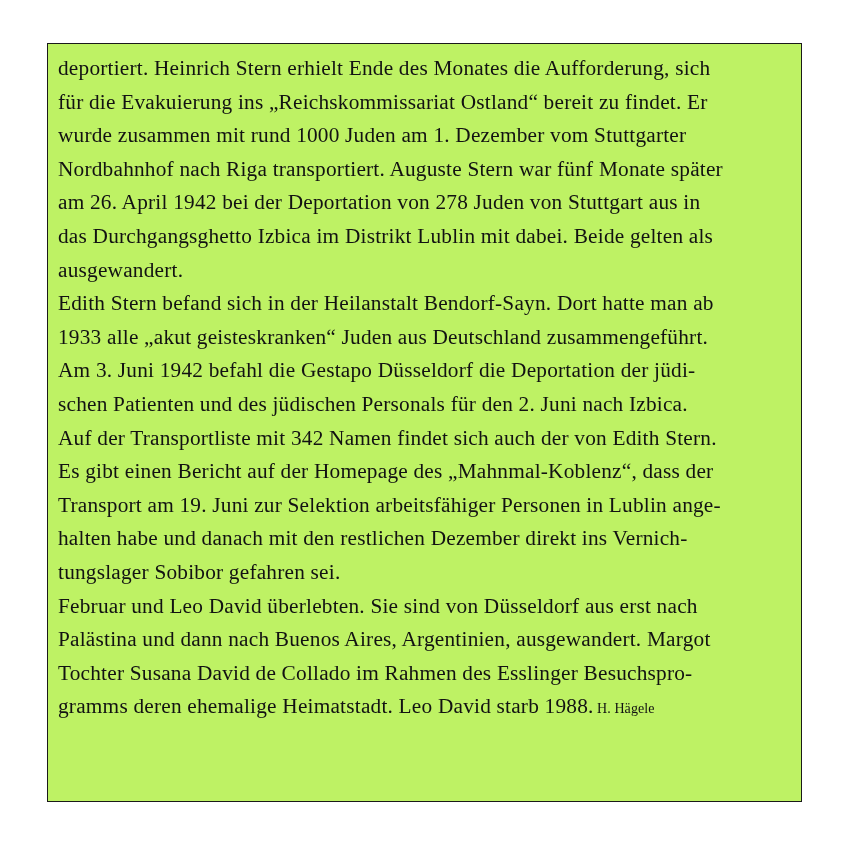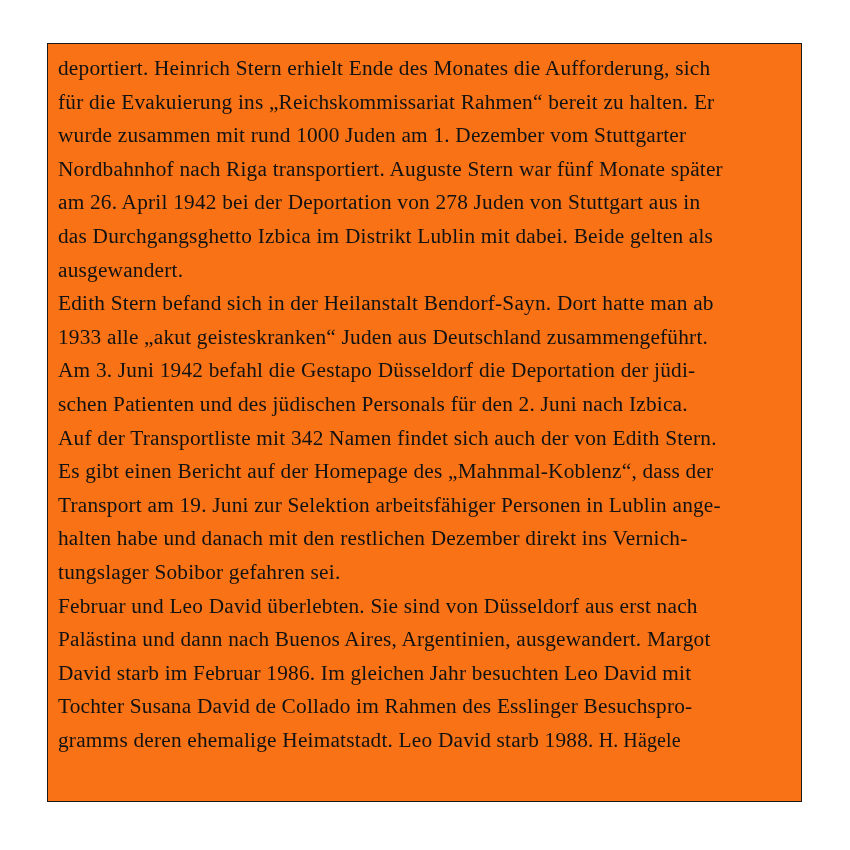--- a/index.html
+++ b/index.html
@@ -22,57 +22,57 @@
     overflow: hidden;
   }
   #text-frame {
     position: absolute;
     left: 47px;
     top: 43px;
     width: 755px;
     height: 759px;
     border: 1.5px solid #1a1a1a;
     box-sizing: border-box;
-    background: #f97316;
+    background: #bef264;
   }
   #text-body {
     position: absolute;
     left: 10px;
     top: 8px;
     right: 8px;
     font-size: 21.3px;
     line-height: 33.6px;
     color: #121212;
     letter-spacing: 0.01em;
   }
   .para {
     margin: 0;
     padding: 0;
   }
   .tline {
     display: block;
     white-space: pre;
   }
   .attribution {
-    font-size: 20px;
+    font-size: 14px;
     line-height: 1;
     vertical-align: baseline;
     letter-spacing: 0.005em;
   }
 </style>
 </head>
 <body>
 
 <div id="page">
   <div id="text-frame">
     <div id="text-body">
 
       <div class="para">
         <span class="tline">deportiert. Heinrich Stern erhielt Ende des Monates die Aufforderung, sich</span>
-        <span class="tline">für die Evakuierung ins „Reichskommissariat Rahmen“ bereit zu halten. Er</span>
+        <span class="tline">für die Evakuierung ins „Reichskommissariat Ostland“ bereit zu findet. Er</span>
         <span class="tline">wurde zusammen mit rund 1000 Juden am 1. Dezember vom Stuttgarter</span>
         <span class="tline">Nordbahnhof nach Riga transportiert. Auguste Stern war fünf Monate später</span>
         <span class="tline">am 26. April 1942 bei der Deportation von 278 Juden von Stuttgart aus in</span>
         <span class="tline">das Durchgangsghetto Izbica im Distrikt Lublin mit dabei. Beide gelten als</span>
         <span class="tline">ausgewandert.</span>
       </div>
 
       <div class="para">
         <span class="tline">Edith Stern befand sich in der Heilanstalt Bendorf-Sayn. Dort hatte man ab</span>
         <span class="tline">1933 alle „akut geisteskranken“ Juden aus Deutschland zusammengeführt.</span>
@@ -81,20 +81,19 @@
         <span class="tline">Auf der Transportliste mit 342 Namen findet sich auch der von Edith Stern.</span>
         <span class="tline">Es gibt einen Bericht auf der Homepage des „Mahnmal-Koblenz“, dass der</span>
         <span class="tline">Transport am 19. Juni zur Selektion arbeitsfähiger Personen in Lublin ange-</span>
         <span class="tline">halten habe und danach mit den restlichen Dezember direkt ins Vernich-</span>
         <span class="tline">tungslager Sobibor gefahren sei.</span>
       </div>
 
       <div class="para">
         <span class="tline">Februar und Leo David überlebten. Sie sind von Düsseldorf aus erst nach</span>
         <span class="tline">Palästina und dann nach Buenos Aires, Argentinien, ausgewandert. Margot</span>
-        <span class="tline">David starb im Februar 1986. Im gleichen Jahr besuchten Leo David mit</span>
         <span class="tline">Tochter Susana David de Collado im Rahmen des Esslinger Besuchspro-</span>
         <span class="tline"><span>gramms deren ehemalige Heimatstadt. Leo David starb 1988.</span><span class="attribution"> H. Hägele</span></span>
       </div>
 
     </div>
   </div>
 </div>
 
 </body></html>

